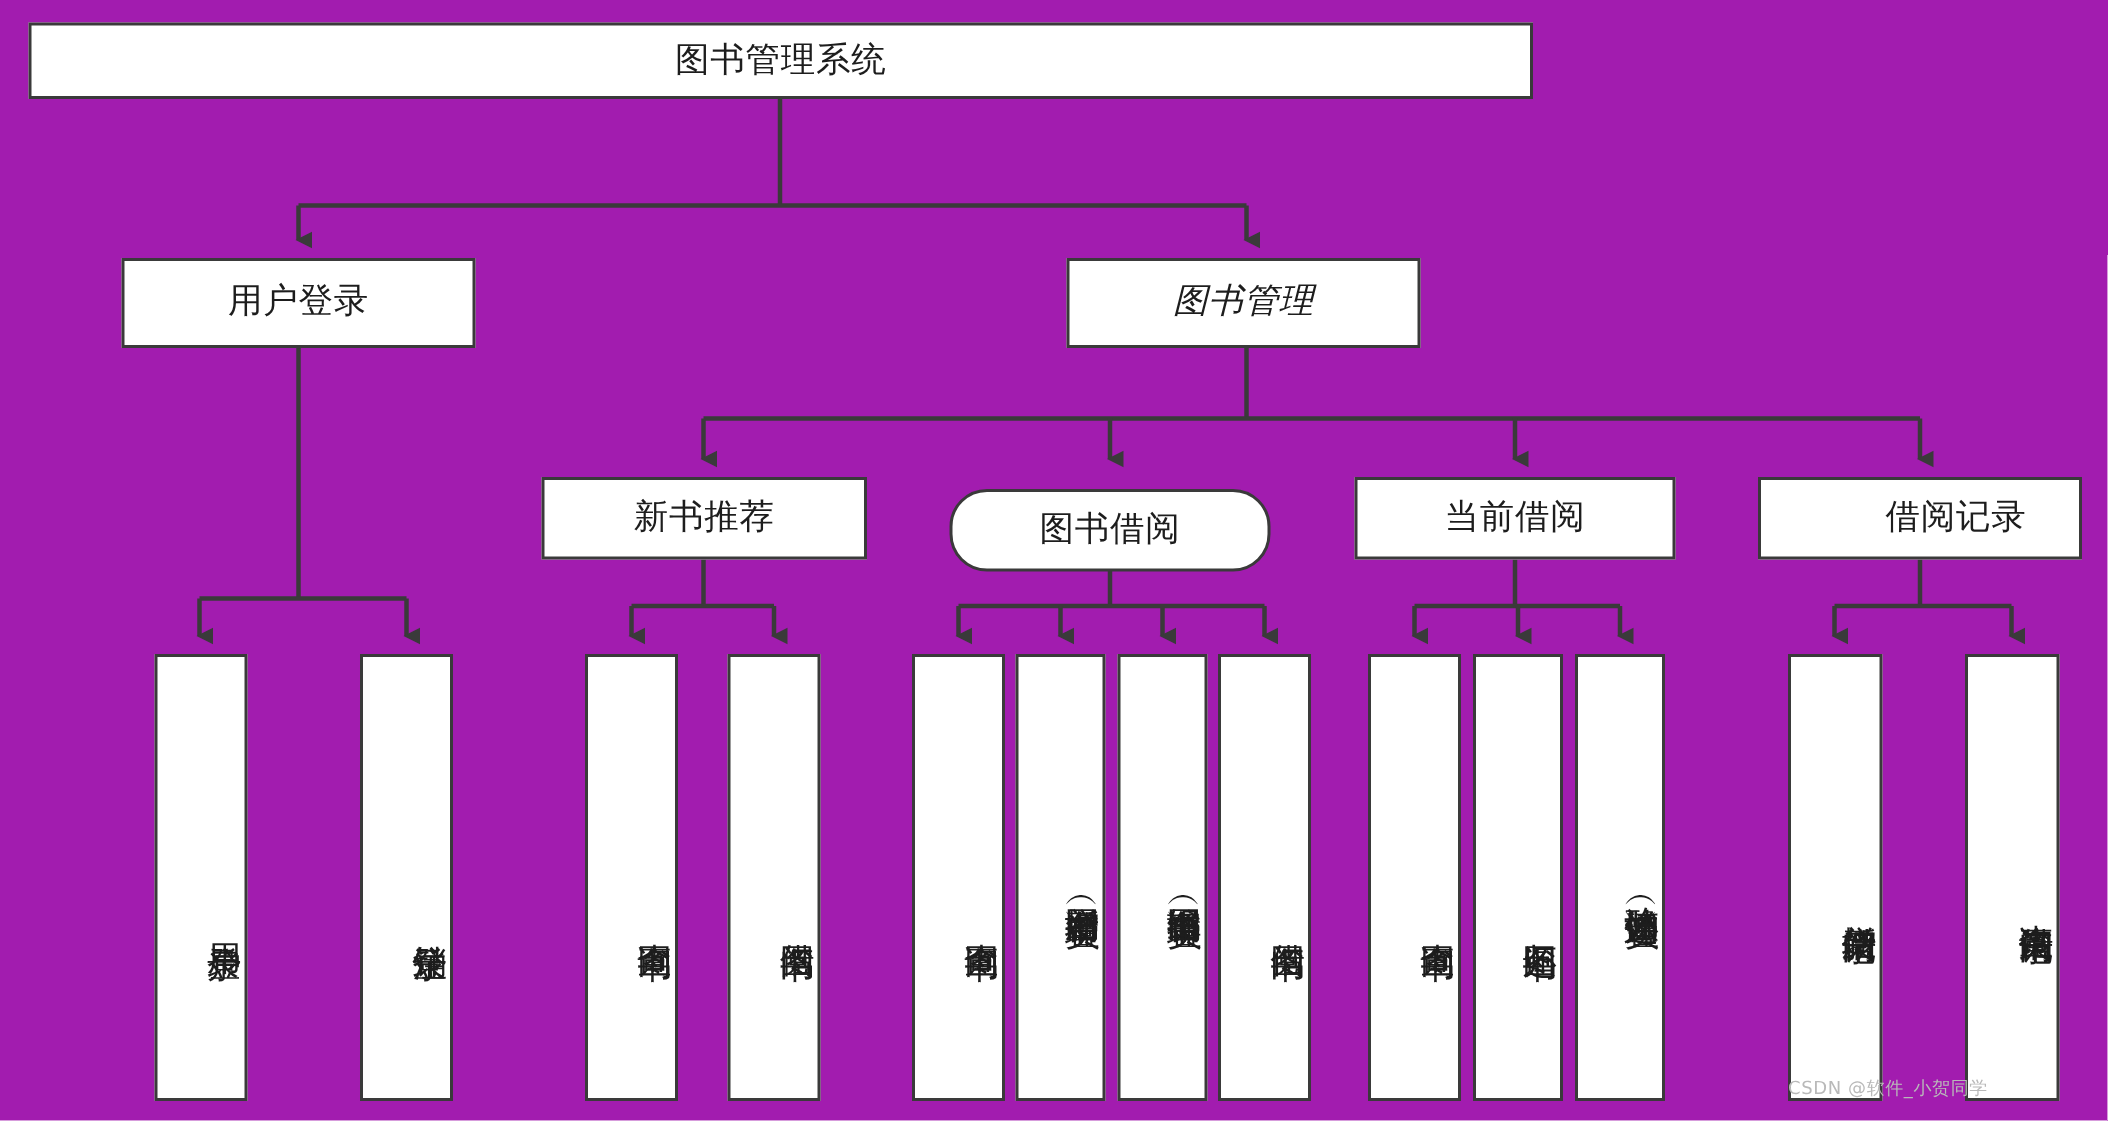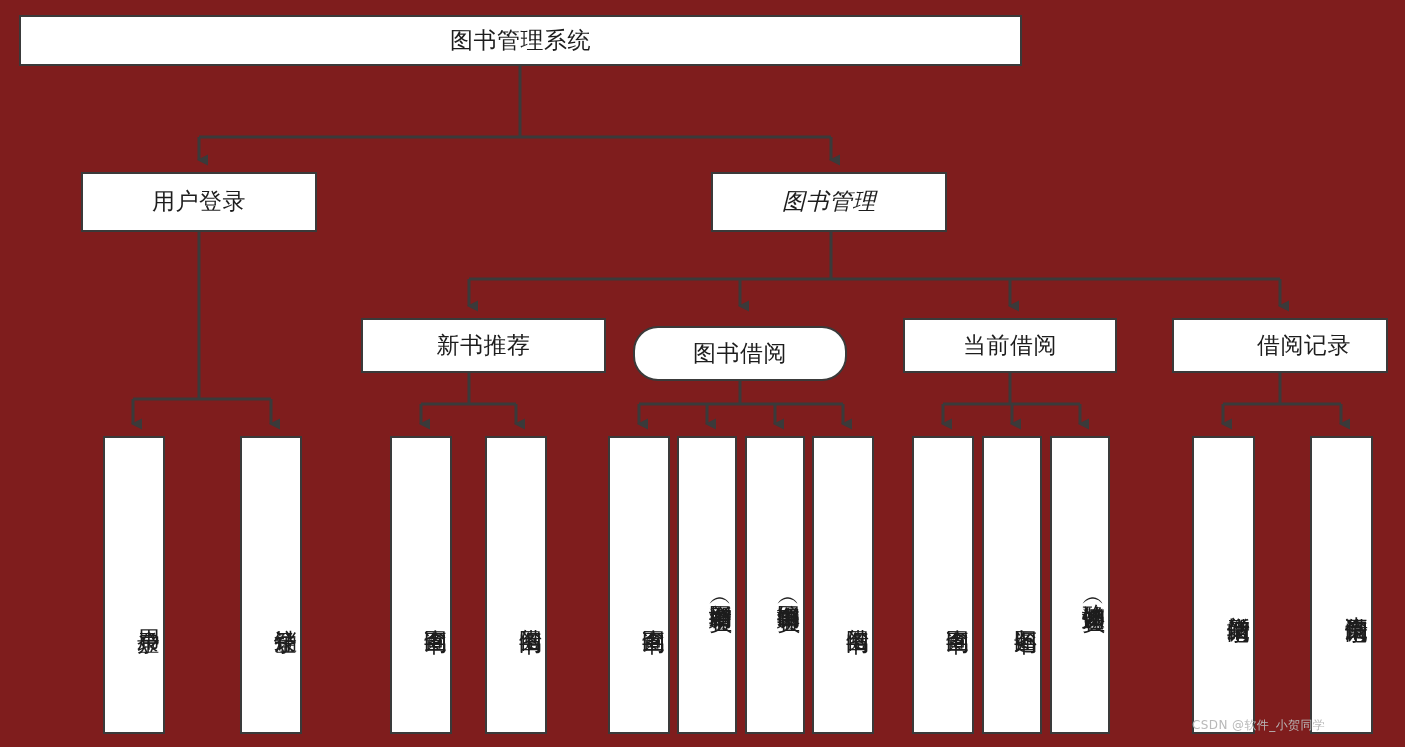--- a/index.html
+++ b/index.html
@@ -8,21 +8,21 @@
     padding: 0;
     background: #ffffff;
   }
   body {
     font-family: "DejaVu Sans", "Liberation Sans", sans-serif;
   }
   #canvas {
     position: relative;
     width: 1405px;
     height: 747px;
-    background: #7f1d1d;
+    background: #a21caf;
     overflow: hidden;
   }
   #edges {
     position: absolute;
     left: 0;
     top: 0;
     width: 1405px;
     height: 747px;
   }
   .node {
@@ -122,21 +122,21 @@
     <span>图书管理系统</span>
   </div>
 
   <div class="node node-h" style="left:81px; top:172px; width:236px; height:60px;">
     <span>用户登录</span>
   </div>
   <div class="node node-h" style="left:711px; top:172px; width:236px; height:60px;font-style:italic;">
     <span>图书管理</span>
   </div>
 
-  <div class="node node-h" style="left:361px; top:318px; width:245px; height:55px;">
+  <div class="node node-h" style="left:361px; top:318px; width:217px; height:55px;">
     <span>新书推荐</span>
   </div>
   <div class="node node-h" style="left:633px; top:326px; width:214px; height:55px;border-radius:25px;">
     <span>图书借阅</span>
   </div>
   <div class="node node-h" style="left:903px; top:318px; width:214px; height:55px;text-align:right;">
     <span>当前借阅</span>
   </div>
   <div class="node node-h" style="left:1172px; top:318px; width:216px; height:55px;padding-left:48px;">
     <span>借阅记录</span>

